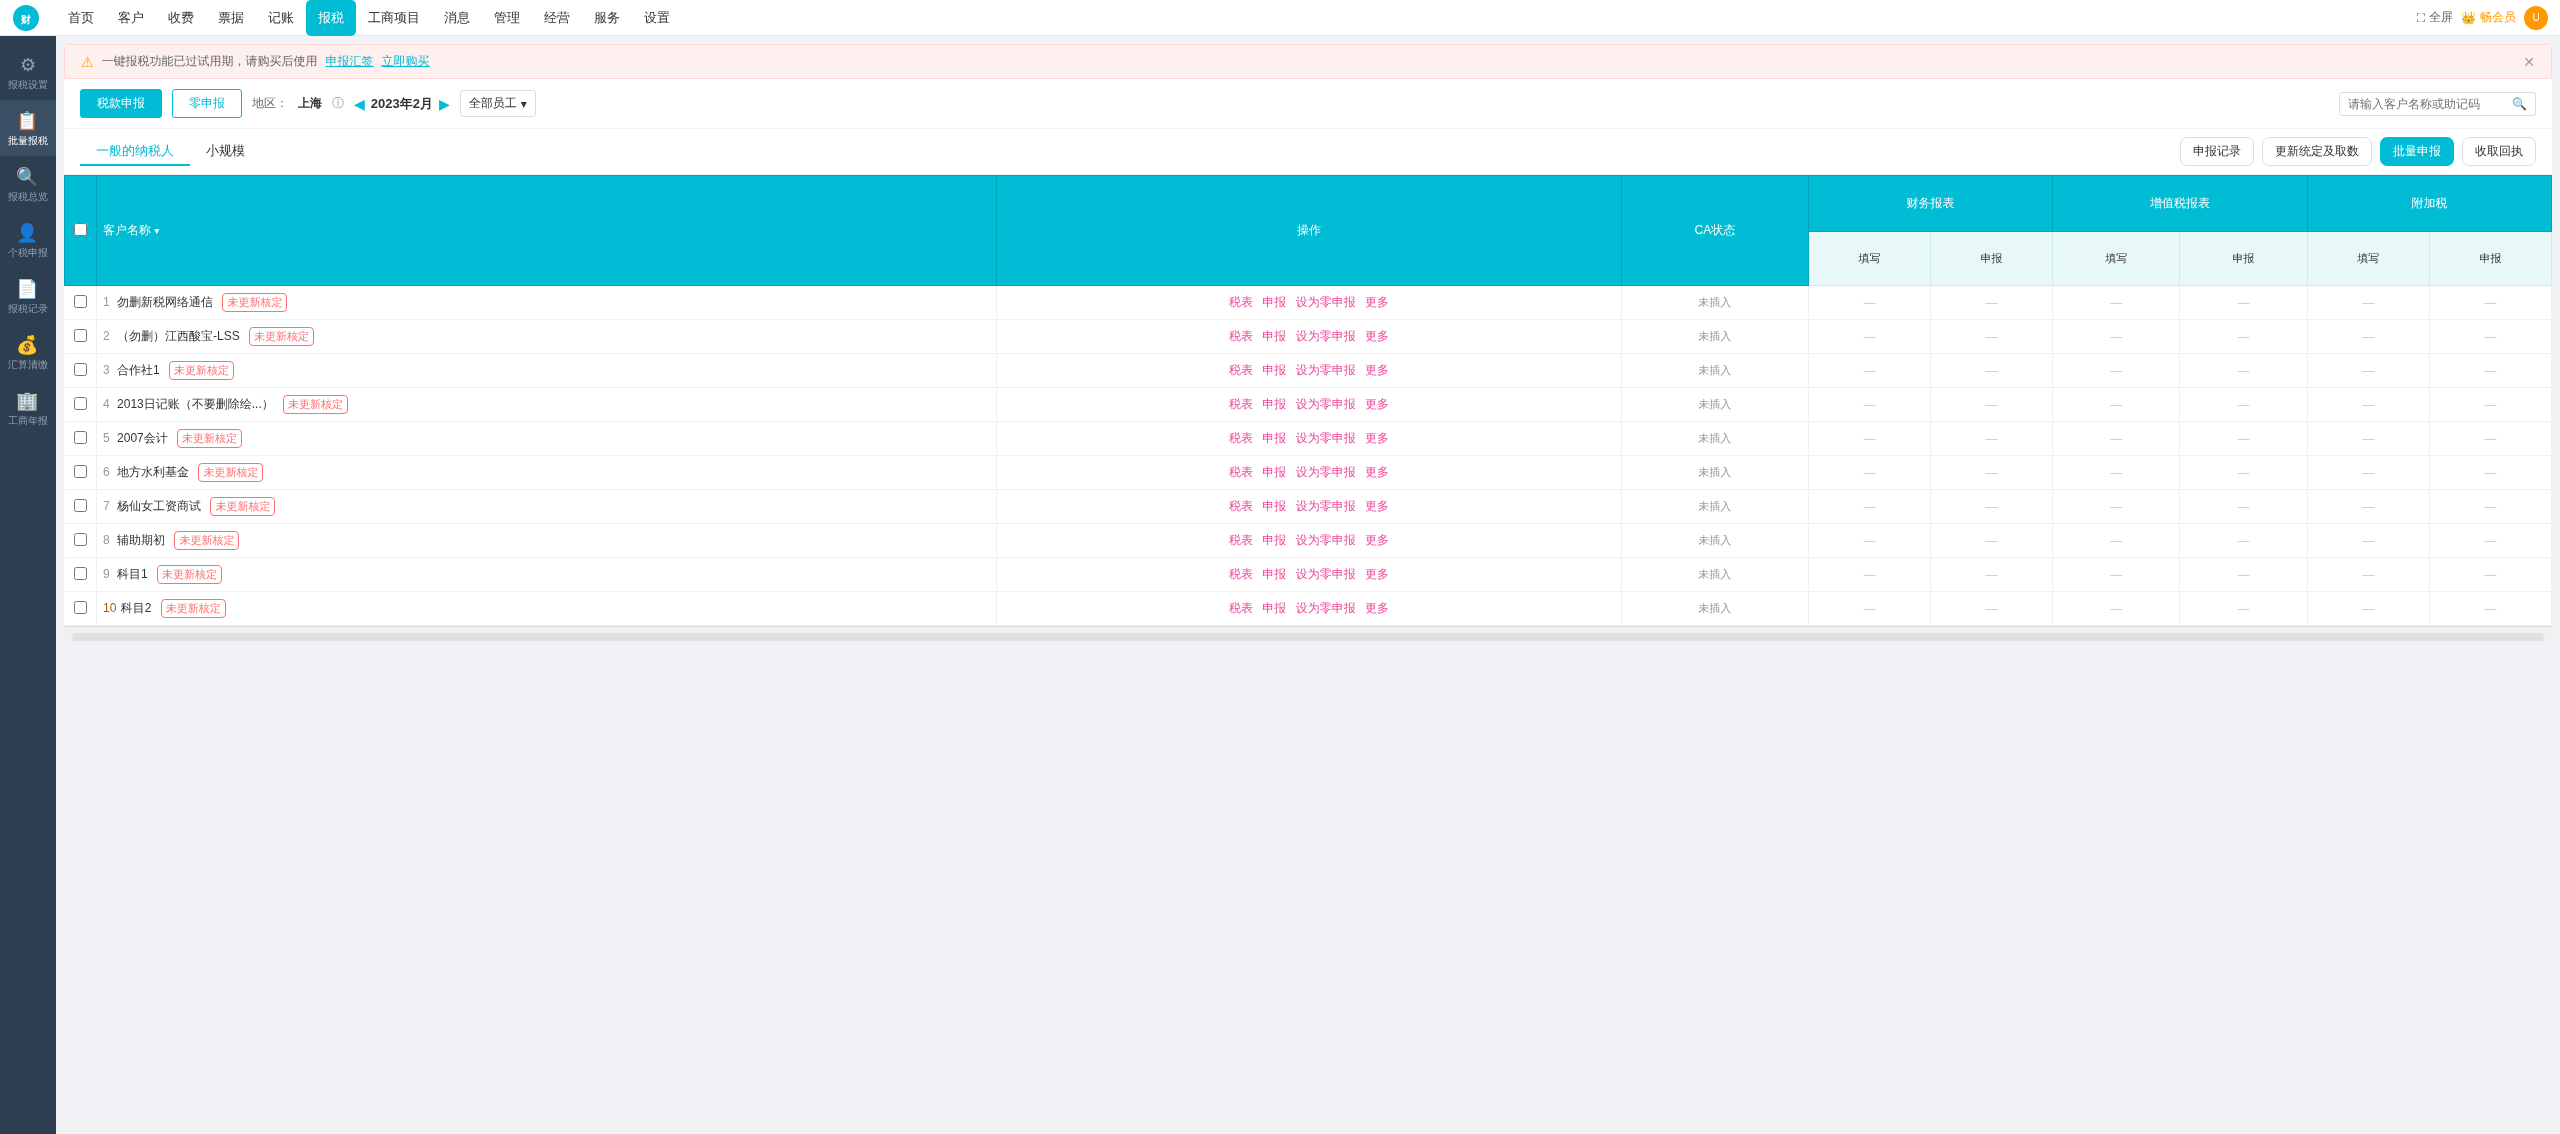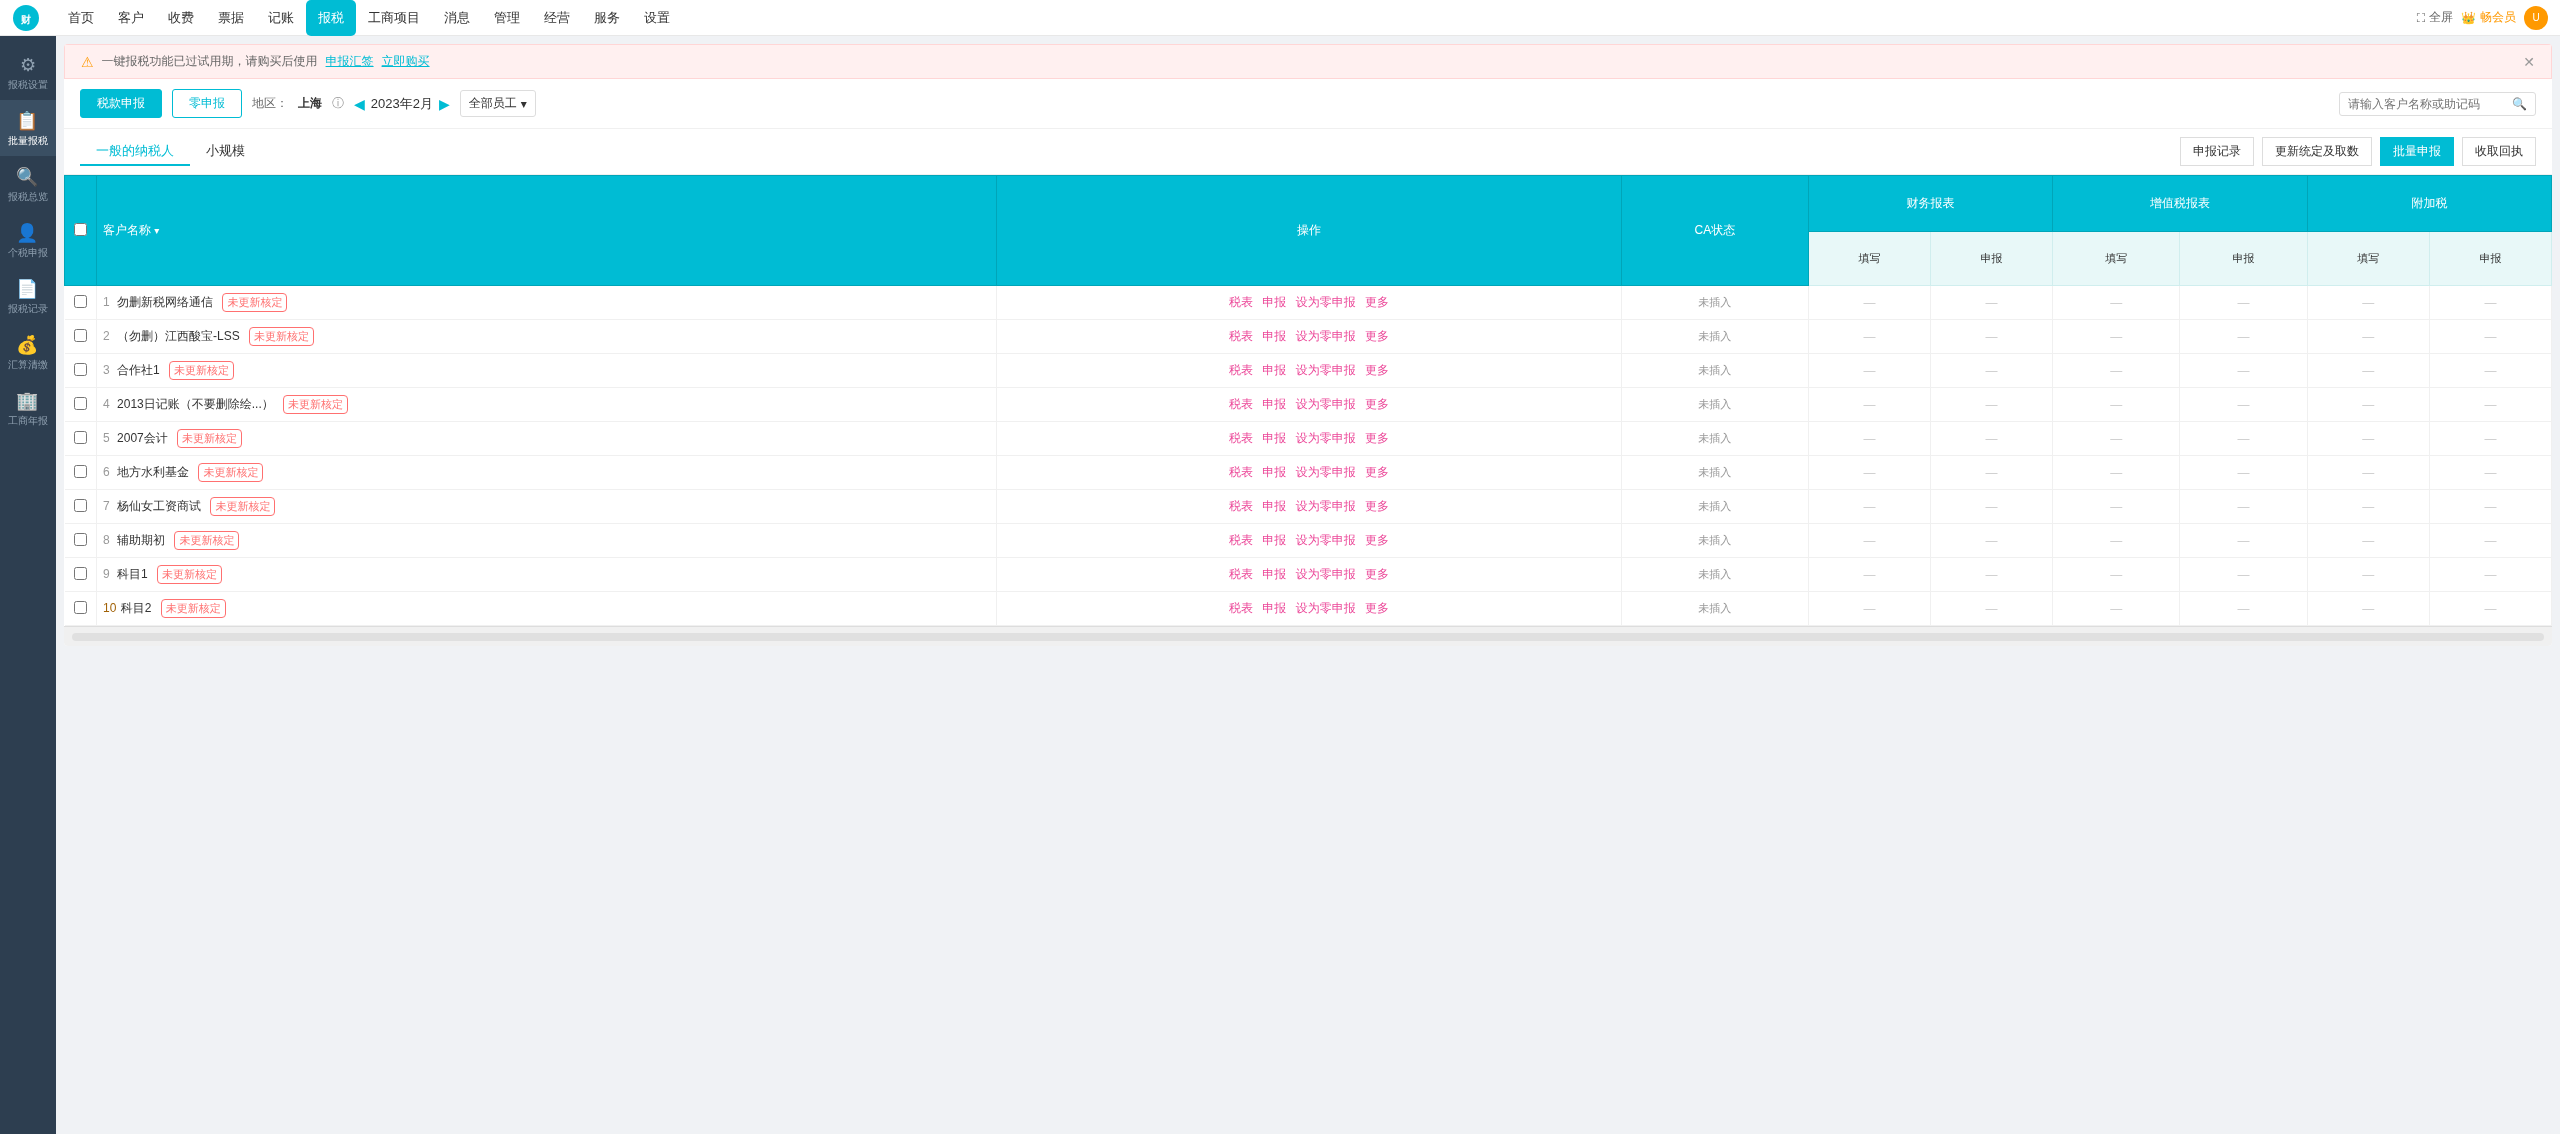--- a/index.html
+++ b/index.html
@@ -38,31 +38,31 @@
 
     
     .toolbar { padding: 10px 16px; display: flex; align-items: center; gap: 10px; border-bottom: 1px solid #f0f0f0; }
     .tab-btn { padding: 5px 16px; border: 1px solid #00bcd4; color: #00bcd4; background: #fff; border-radius: 3px; cursor: pointer; font-size: 12px; }
     .tab-btn.active { background: #00bcd4; color: #fff; }
     .region-label { color: #666; font-size: 12px; }
     .region-value { color: #333; font-weight: bold; font-size: 12px; }
     .info-icon { color: #999; cursor: pointer; font-size: 12px; }
     .date-nav { display: flex; align-items: center; gap: 6px; }
     .date-arrow { cursor: pointer; color: #00bcd4; font-size: 14px; border: none; background: none; }
-    .date-text { font-size: 13px; color: #333; font-weight: normal; }
+    .date-text { font-size: 13px; color: #333; font-weight: bold; }
     .staff-select { border: 1px solid #ddd; border-radius: 3px; padding: 4px 8px; font-size: 12px; color: #333; cursor: pointer; display: flex; align-items: center; gap: 4px; }
     .search-box { border: 1px solid #ddd; border-radius: 3px; padding: 4px 8px; font-size: 12px; display: flex; align-items: center; gap: 4px; margin-left: auto; }
     .search-box input { border: none; outline: none; font-size: 12px; width: 160px; color: #999; }
 
     
     .sub-toolbar { padding: 8px 16px; display: flex; align-items: center; border-bottom: 1px solid #f0f0f0; }
     .type-tab { padding: 4px 16px; border-bottom: 2px solid transparent; color: #333; cursor: pointer; font-size: 13px; }
     .type-tab.active { color: #00bcd4; border-bottom: 2px solid #00bcd4; }
     .action-btns { margin-left: auto; display: flex; gap: 8px; }
-    .action-btn { padding: 5px 12px; border: 1px solid #ddd; border-radius: 0; background: #fff; color: #333; cursor: pointer; font-size: 12px; }
+    .action-btn { padding: 5px 12px; border: 1px solid #ddd; border-radius: 7px; background: #fff; color: #333; cursor: pointer; font-size: 12px; }
     .action-btn.primary { background: #00bcd4; color: #fff; border-color: #00bcd4; }
 
     
     .table-wrap { overflow-x: auto; }
     table { width: 100%; border-collapse: collapse; font-size: 12px; }
     thead tr { background: #00bcd4; color: #fff; }
     thead th { padding: 19px 6px; text-align: center; border: 1px solid #00a5b8; font-weight: normal; }
     thead th.left { text-align: left; margin-left: 7px; }
     tbody tr { border-bottom: 1px solid #f0f0f0; }
     tbody td { padding: 7px 6px; text-align: center; color: #333; border-right: 1px solid #f0f0f0; }

